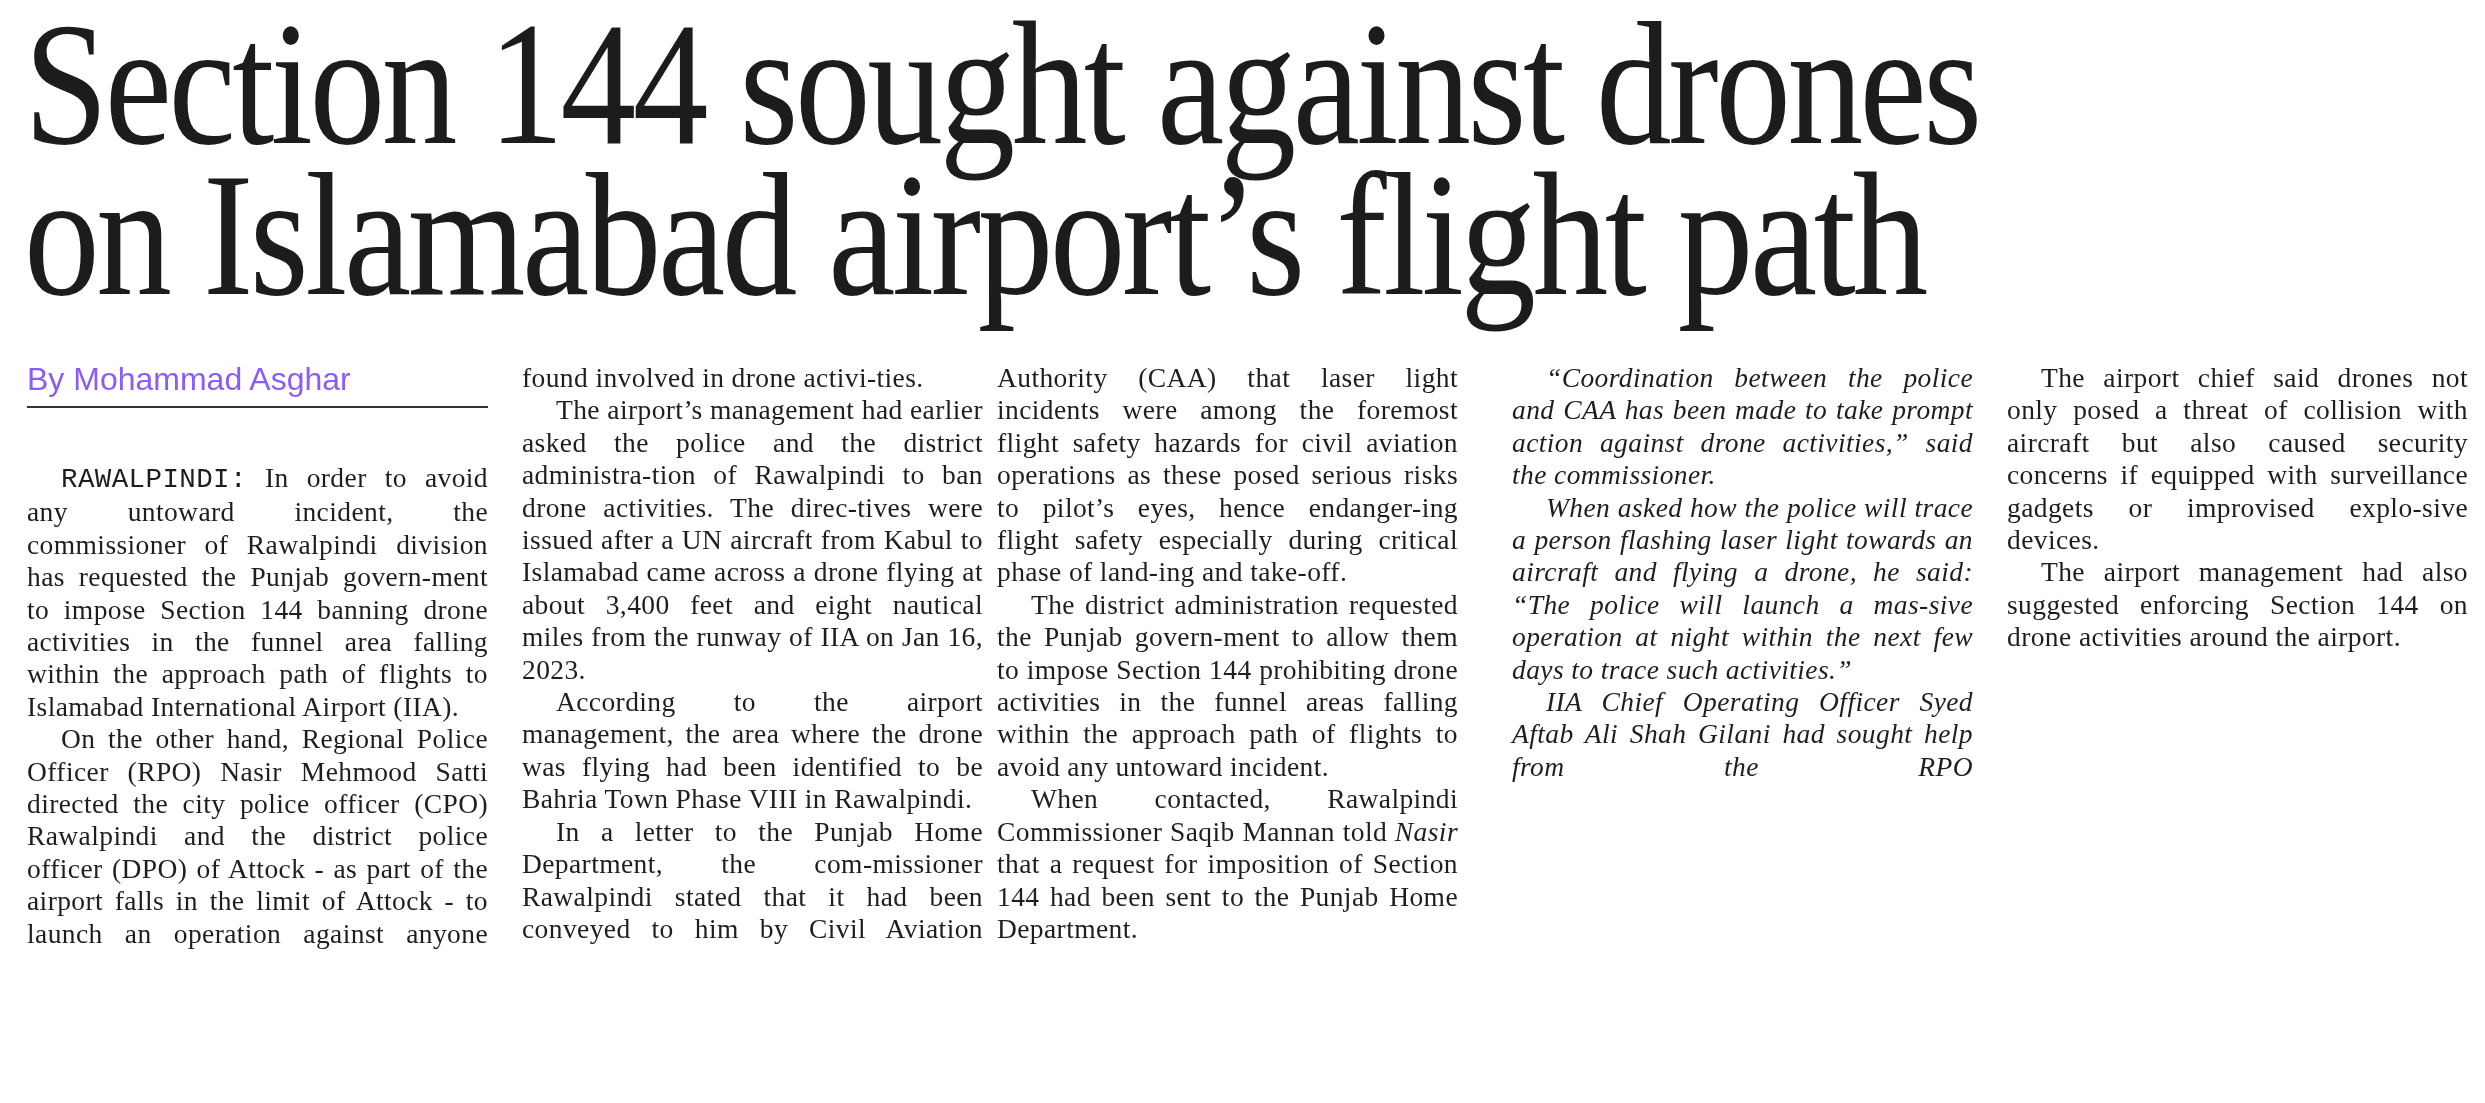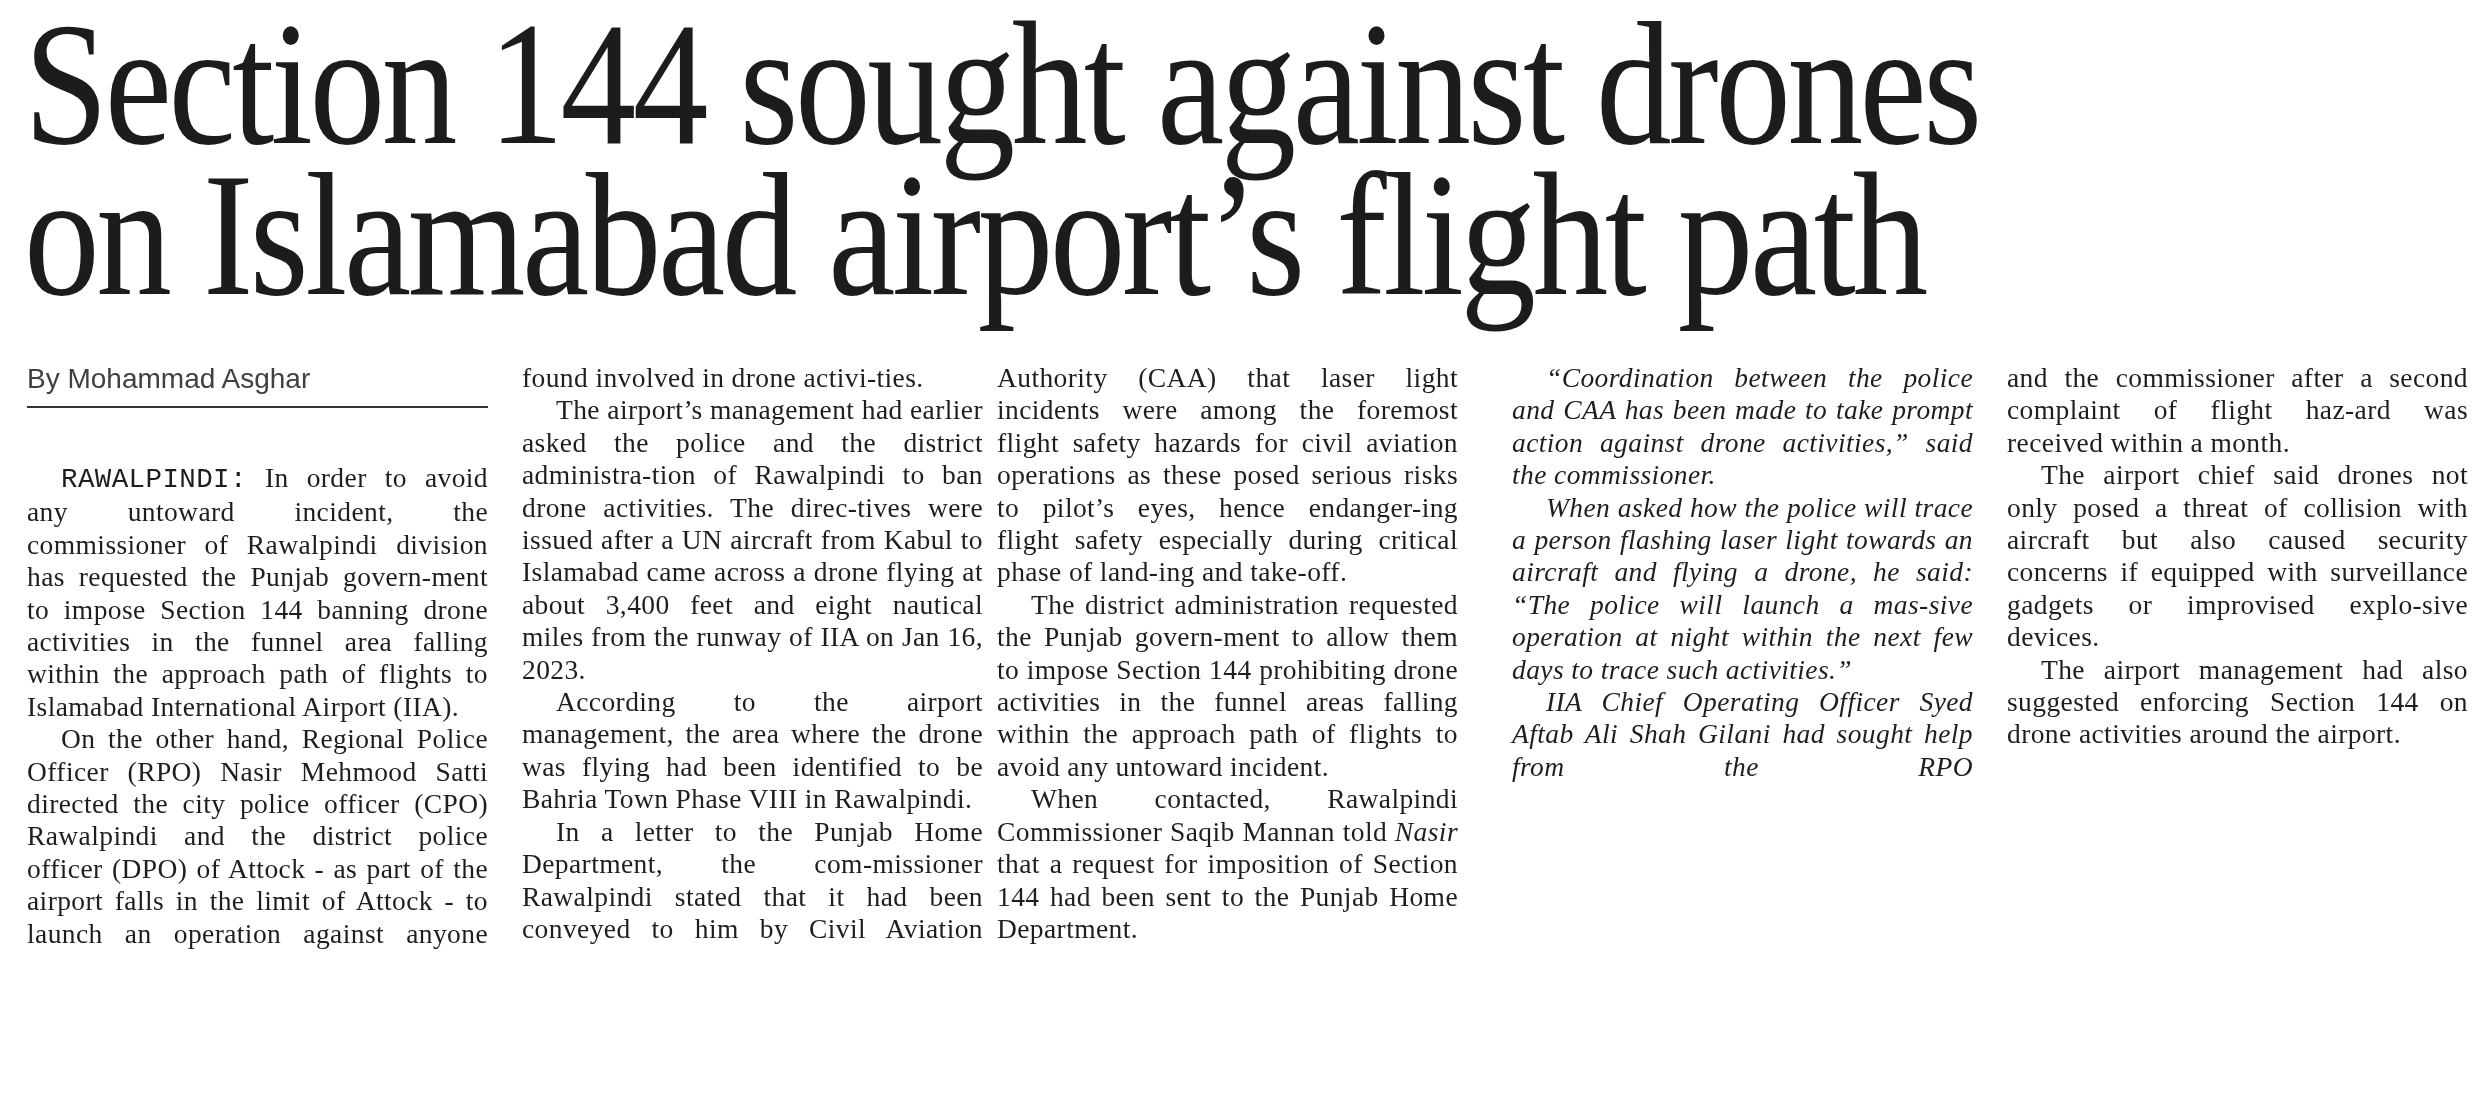--- a/index.html
+++ b/index.html
@@ -57,23 +57,23 @@
     }
     .col p.cont { text-indent: 0; }
     .col p.last-tight { text-align-last: justify; }
 
     .byline-block {
       position: relative;
       height: 100px;
     }
     .byline {
       font-family: "Liberation Sans", "DejaVu Sans", sans-serif;
-      font-size: 28px;
+      font-size: 32px;
       line-height: 34px;
-      color: #404040;
+      color: #8b5cf6;
       letter-spacing: 0px;
       text-indent: 0;
       padding-left: 0;
       margin: 0;
     }
     .byline-rule {
       position: absolute;
       left: 0;
       top: 44px;
       width: 461px;
@@ -115,18 +115,17 @@
     <p><span>When contacted, Rawalpindi Commissioner Saqib Mannan told </span><span class="it">Nasir</span><span> that a request for imposition of Section 144 had been sent to the Punjab Home Department.</span></p>
   </div>
 
   <div class="col" style="left:1485px;font-style:italic;">
     <p>“Coordination between the police and CAA has been made to take prompt action against drone activities,” said the commissioner.</p>
     <p>When asked how the police will trace a person flashing laser light towards an aircraft and flying a drone, he said: “The police will launch a mas-sive operation at night within the next few days to trace such activities.”</p>
     <p class="last-tight">IIA Chief Operating Officer Syed Aftab Ali Shah Gilani had sought help from the RPO</p>
   </div>
 
   <div class="col" style="left:1980px;">
-    <p class="cont">and the commissioner after a second complaint of flight haz-ard was received within a month.</p>
     <p>The airport chief said drones not only posed a threat of collision with aircraft but also caused security concerns if equipped with surveillance gadgets or improvised explo-sive devices.</p>
     <p>The airport management had also suggested enforcing Section 144 on drone activities around the airport.</p>
   </div>
 
 </div>
 
 </body></html>

